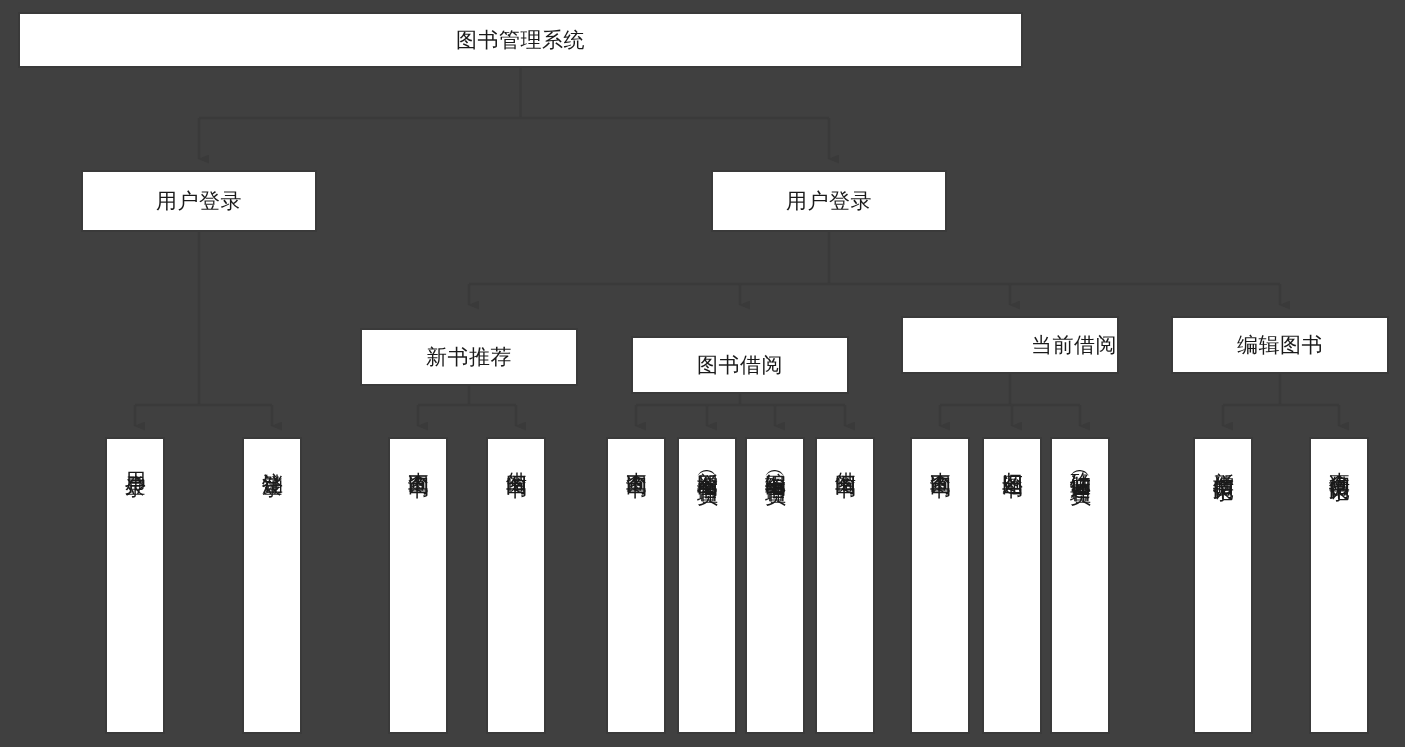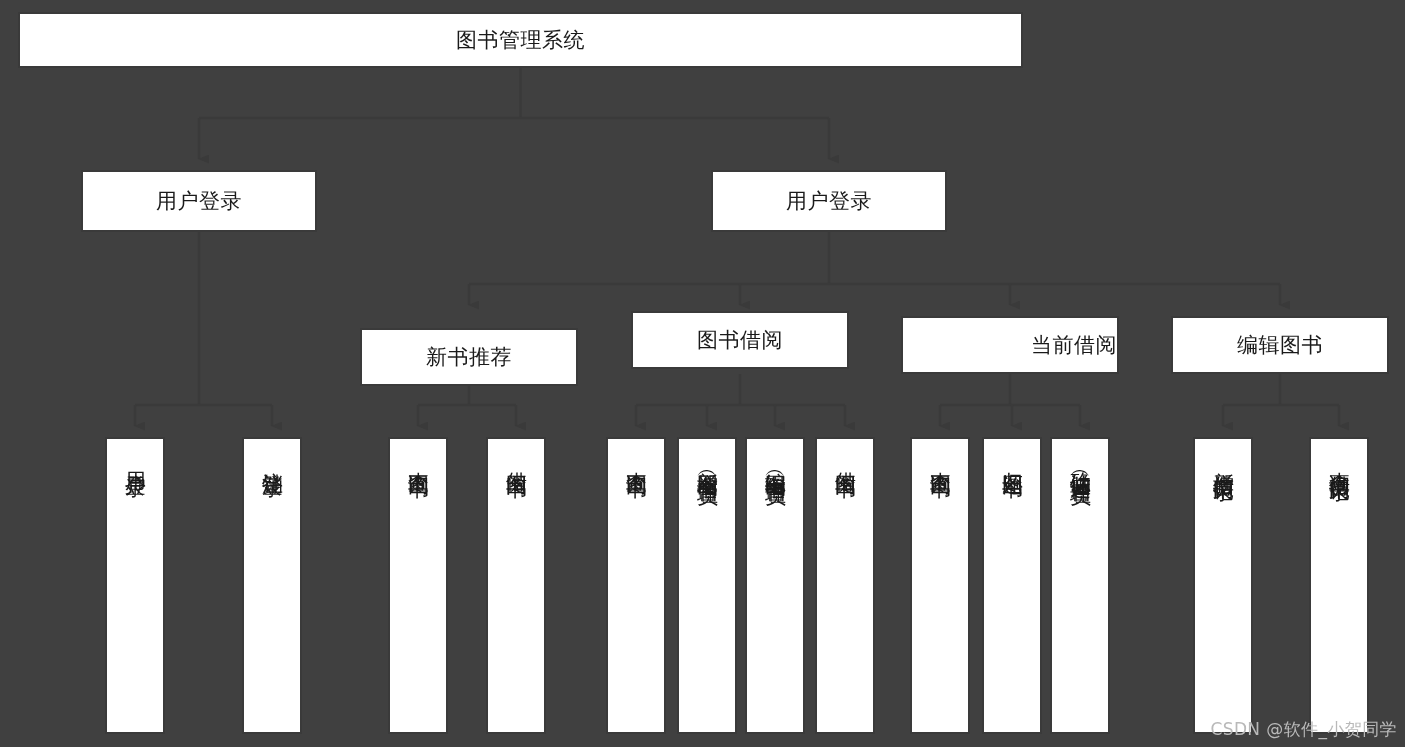--- a/index.html
+++ b/index.html
@@ -125,21 +125,21 @@
       </div>
       <div class="node horiz" style="left: 81px; top: 170px; width: 236px; height: 62px;">
         <span class="label">用户登录</span>
       </div>
       <div class="node horiz" style="left: 711px; top: 170px; width: 236px; height: 62px;">
         <span class="label">用户登录</span>
       </div>
       <div class="node horiz" style="left: 360px; top: 328px; width: 218px; height: 58px;">
         <span class="label">新书推荐</span>
       </div>
-      <div class="node horiz" style="left: 631px; top: 311px; width: 218px; height: 58px;">
+      <div class="node horiz" style="left: 631px; top: 336px; width: 218px; height: 58px;">
         <span class="label">图书借阅</span>
       </div>
       <div class="node horiz" style="left: 901px; top: 316px; width: 218px; height: 58px; justify-content: flex-end;">
         <span class="label">当前借阅</span>
       </div>
       <div class="node horiz" style="left: 1171px; top: 316px; width: 218px; height: 58px;">
         <span class="label">编辑图书</span>
       </div>
       <div class="node vert" style="left: 105px; top: 437px; width: 60px; height: 297px;">
         <span class="label">用户登录</span>
@@ -175,15 +175,14 @@
         <span class="label">确认归还（管理员）</span>
       </div>
       <div class="node vert" style="left: 1193px; top: 437px; width: 60px; height: 297px;">
         <span class="label">新增借阅记录</span>
       </div>
       <div class="node vert" style="left: 1309px; top: 437px; width: 60px; height: 297px;">
         <span class="label">查询借阅记录</span>
       </div>
     </div>
 
-  <div id="watermark">CSDN @软件_小贺同学</div>
 
 </div>
 
 </body></html>

